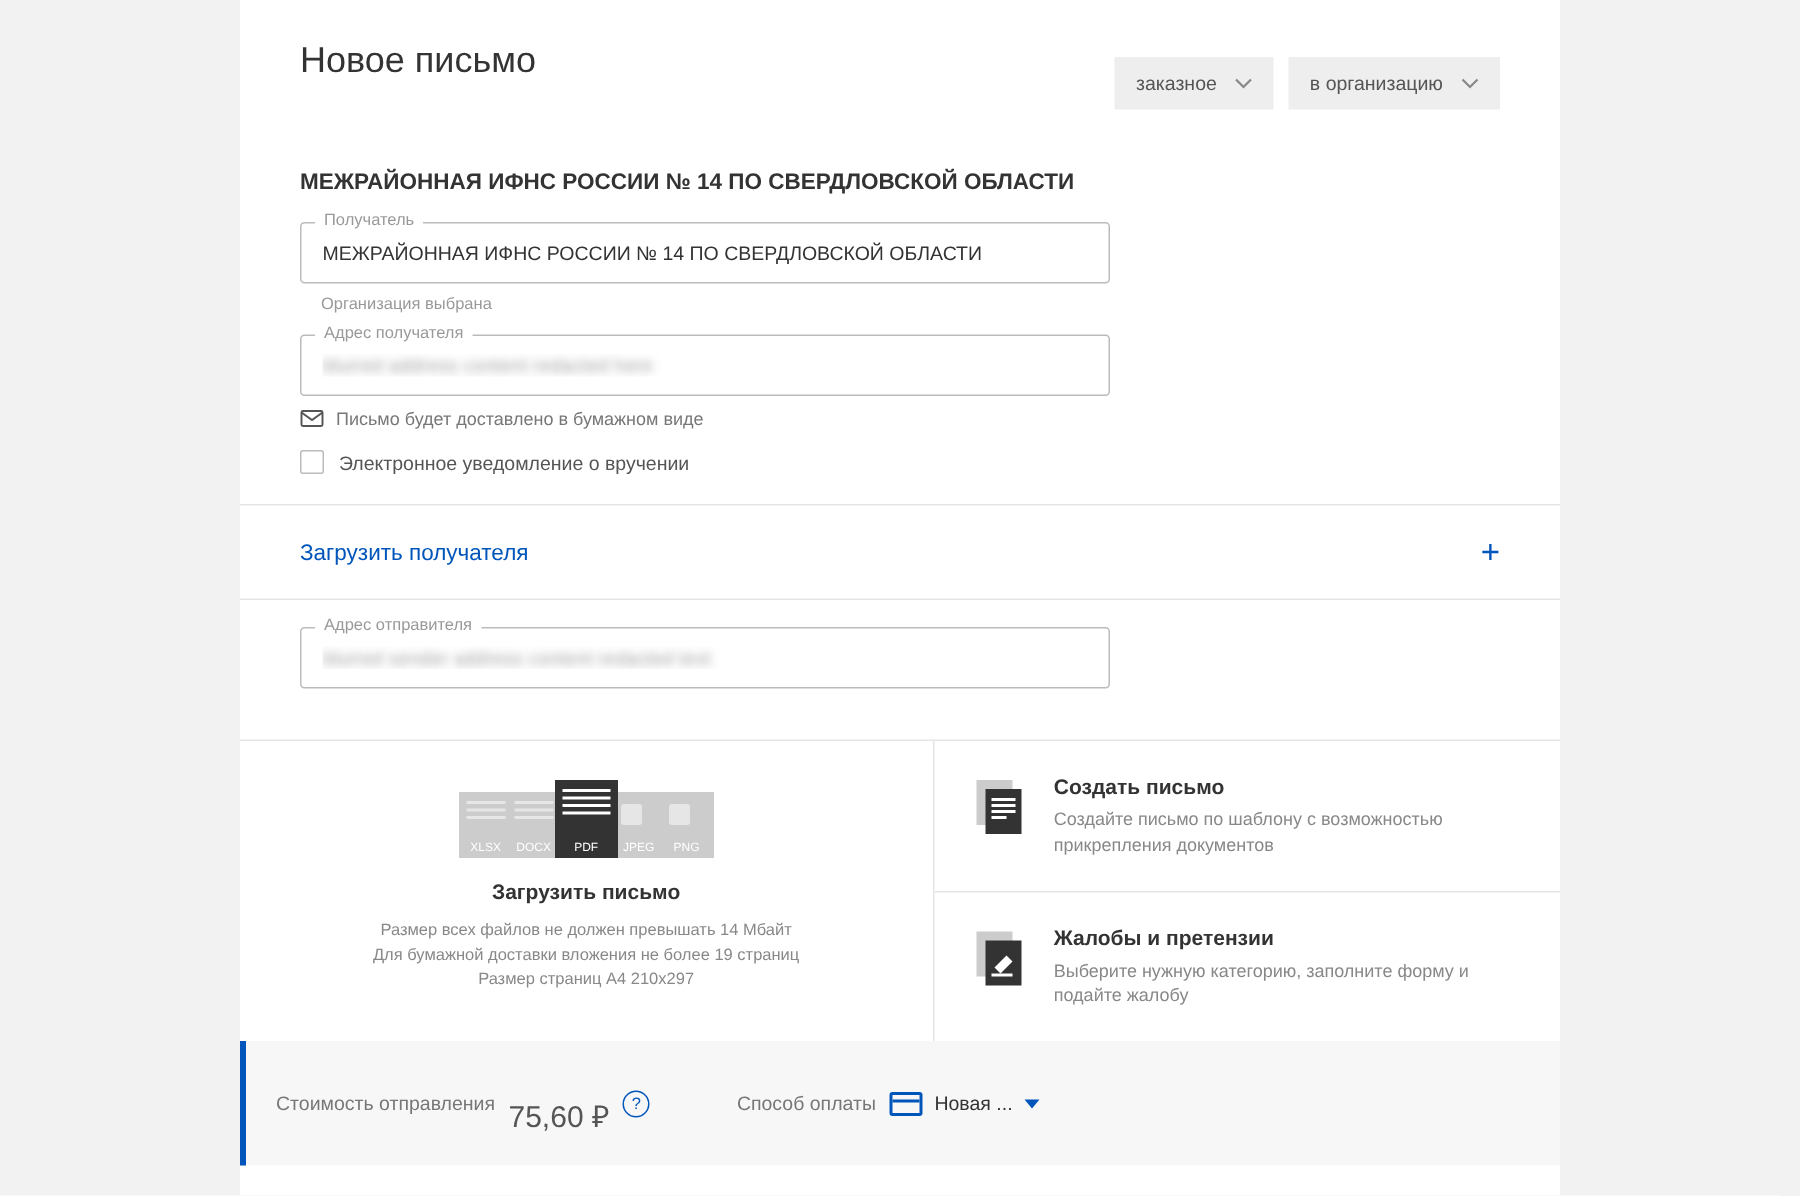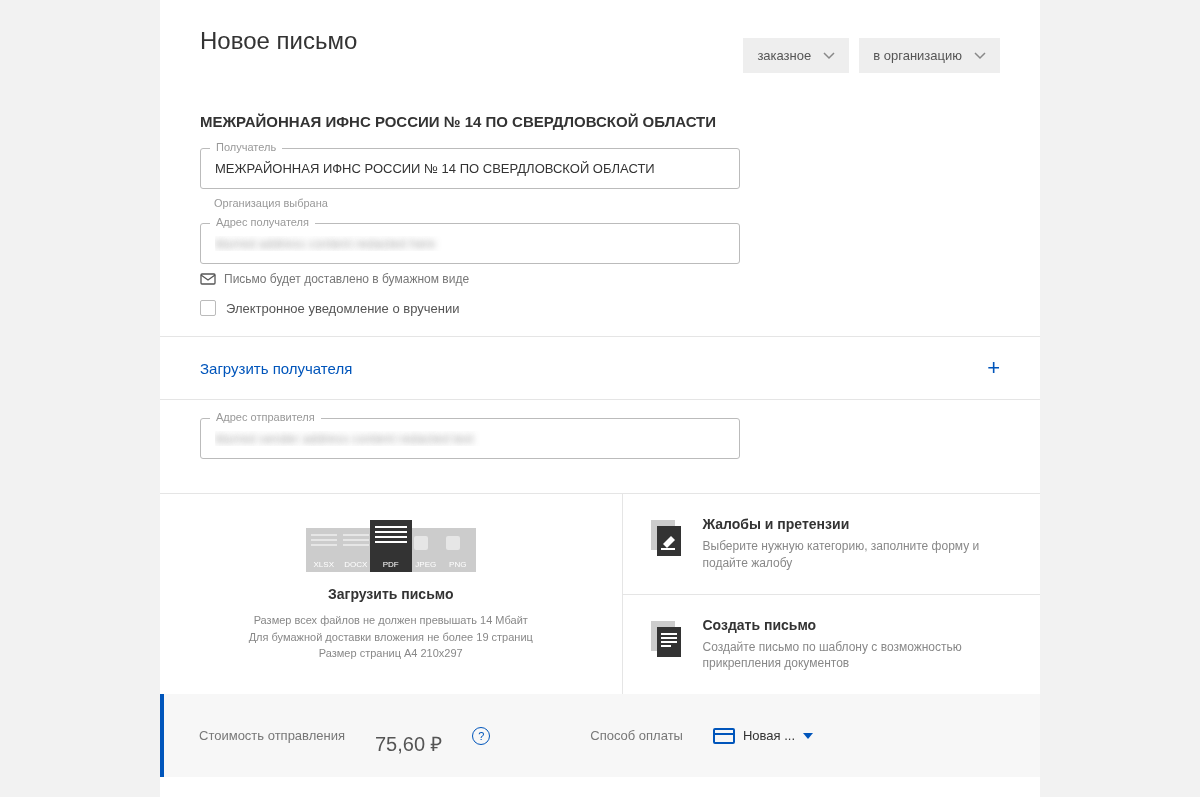--- a/index.html
+++ b/index.html
@@ -46,21 +46,21 @@
 .file-stack { display: flex; justify-content: center; align-items: flex-end; gap: -4px; margin-bottom: 14px; }
 .file-box { width: 36px; height: 44px; background: #ccc; display: flex; flex-direction: column; justify-content: flex-end; align-items: center; font-size: 8px; color: #fff; padding-bottom: 3px; position: relative; margin: 0 -2px; }
 .file-box.dark { background: #333; width: 42px; height: 52px; z-index: 2; }
 .file-box .lines { position: absolute; top: 6px; left: 5px; right: 5px; }
 .file-box .lines div { height: 2px; background: rgba(255,255,255,0.5); margin-bottom: 3px; }
 .file-box.dark .lines div { background: #fff; }
 .file-box.img::before { content:""; position:absolute; top:8px; left:6px; width:14px; height:14px; background:rgba(255,255,255,0.5); border-radius:2px; }
 .upload-title { font-size: 14px; font-weight: 700; color: #333; margin-bottom: 10px; }
 .upload-desc { font-size: 11px; color: #888; line-height: 1.5; }
 
-.footer-bar { display: flex; align-items: center; padding: 20px 35px; background: #f7f7f7; border-left: 4px solid #0055bb; gap: 30px; }
+.footer-bar { display: flex; align-items: center; padding: 20px 20px; background: #f7f7f7; border-left: 4px solid #0055bb; gap: 9px; }
 .footer-label { font-size: 13px; color: #777; }
 .footer-price { font-size: 20px; color: #555; margin-top: 16px; }
 .help-circle { width: 18px; height: 18px; border: 1.5px solid #0055bb; border-radius: 50%; color: #0055bb; font-size: 11px; display: flex; align-items: center; justify-content: center; cursor: pointer; }
 .footer-spacer { flex: 0 0 40px; }
 .pay-method { display: flex; align-items: center; gap: 8px; font-size: 13px; color: #333; cursor: pointer; }
 .card-icon { width: 22px; height: 16px; border: 2px solid #0055bb; border-radius: 2px; position: relative; }
 .card-icon::after { content:""; position:absolute; top:3px; left:0; right:0; height:2px; background:#0055bb; }
 .tri-down { width:0; height:0; border-left:5px solid transparent; border-right:5px solid transparent; border-top:6px solid #0055bb; }
 </style>
 </head>
@@ -170,43 +170,43 @@
         <div>Для бумажной доставки вложения не более 19 страниц</div>
         <div>Размер страниц A4 210x297</div>
       </div>
     </div>
     <div class="option-right">
       <div class="option-card">
         <div class="option-icon">
           <svg width="42" height="42" viewBox="0 0 42 42">
               <rect x="6" y="4" width="24" height="30" fill="#ccc"></rect>
               <rect x="12" y="10" width="24" height="30" fill="#333"></rect>
-              <path d="M18 28 L26 20 L30 24 L22 32 Z" fill="#fff"></path>
-              <rect x="16" y="32" width="14" height="2" fill="#fff"></rect>
+              <rect x="16" y="16" width="16" height="2" fill="#fff"></rect>
+              <rect x="16" y="20" width="16" height="2" fill="#fff"></rect>
+              <rect x="16" y="24" width="16" height="2" fill="#fff"></rect>
+              <rect x="16" y="28" width="10" height="2" fill="#fff"></rect>
             </svg>
         </div>
         <div class="option-text">
-          <h4>Жалобы и претензии</h4>
-          <p>Выберите нужную категорию, заполните форму и подайте жалобу</p>
+          <h4>Создать письмо</h4>
+          <p>Создайте письмо по шаблону с возможностью прикрепления документов</p>
         </div>
       </div>
       <div class="option-card">
         <div class="option-icon">
           <svg width="42" height="42" viewBox="0 0 42 42">
               <rect x="6" y="4" width="24" height="30" fill="#ccc"></rect>
               <rect x="12" y="10" width="24" height="30" fill="#333"></rect>
-              <rect x="16" y="16" width="16" height="2" fill="#fff"></rect>
-              <rect x="16" y="20" width="16" height="2" fill="#fff"></rect>
-              <rect x="16" y="24" width="16" height="2" fill="#fff"></rect>
-              <rect x="16" y="28" width="10" height="2" fill="#fff"></rect>
+              <path d="M18 28 L26 20 L30 24 L22 32 Z" fill="#fff"></path>
+              <rect x="16" y="32" width="14" height="2" fill="#fff"></rect>
             </svg>
         </div>
         <div class="option-text">
-          <h4>Создать письмо</h4>
-          <p>Создайте письмо по шаблону с возможностью прикрепления документов</p>
+          <h4>Жалобы и претензии</h4>
+          <p>Выберите нужную категорию, заполните форму и подайте жалобу</p>
         </div>
       </div>
     </div>
   </div>
 
   <div class="footer-bar">
     <span class="footer-label">Стоимость отправления</span>
     <span class="footer-price">75,60 ₽</span>
     <div class="help-circle">?</div>
     <div class="footer-spacer"></div>

